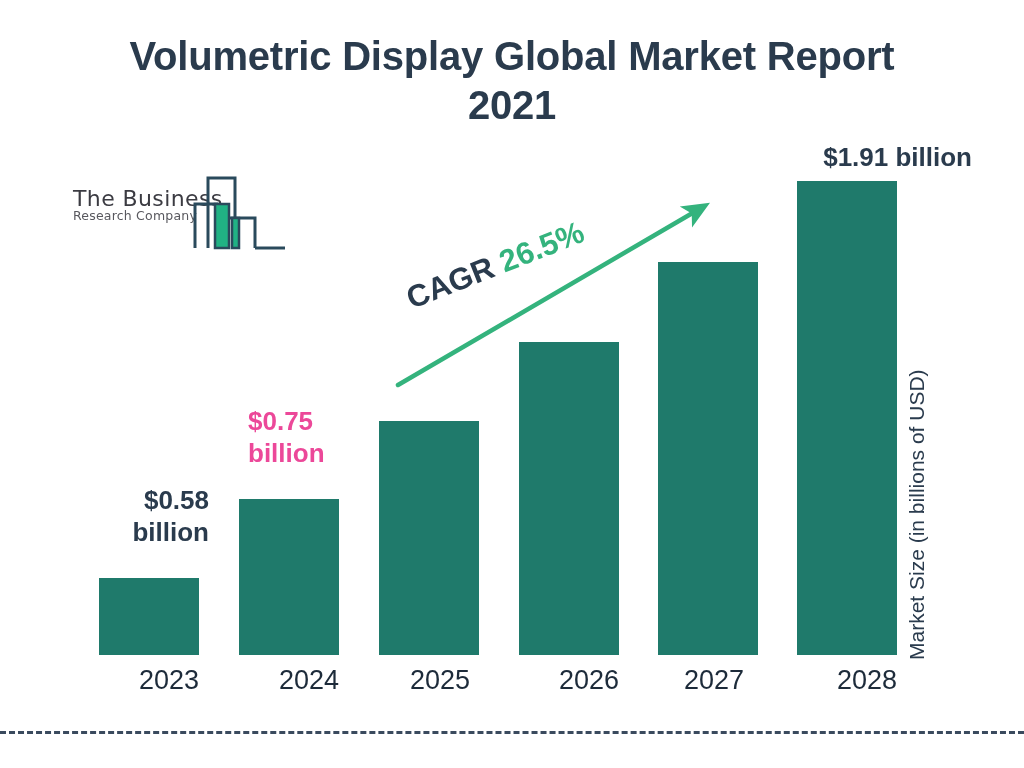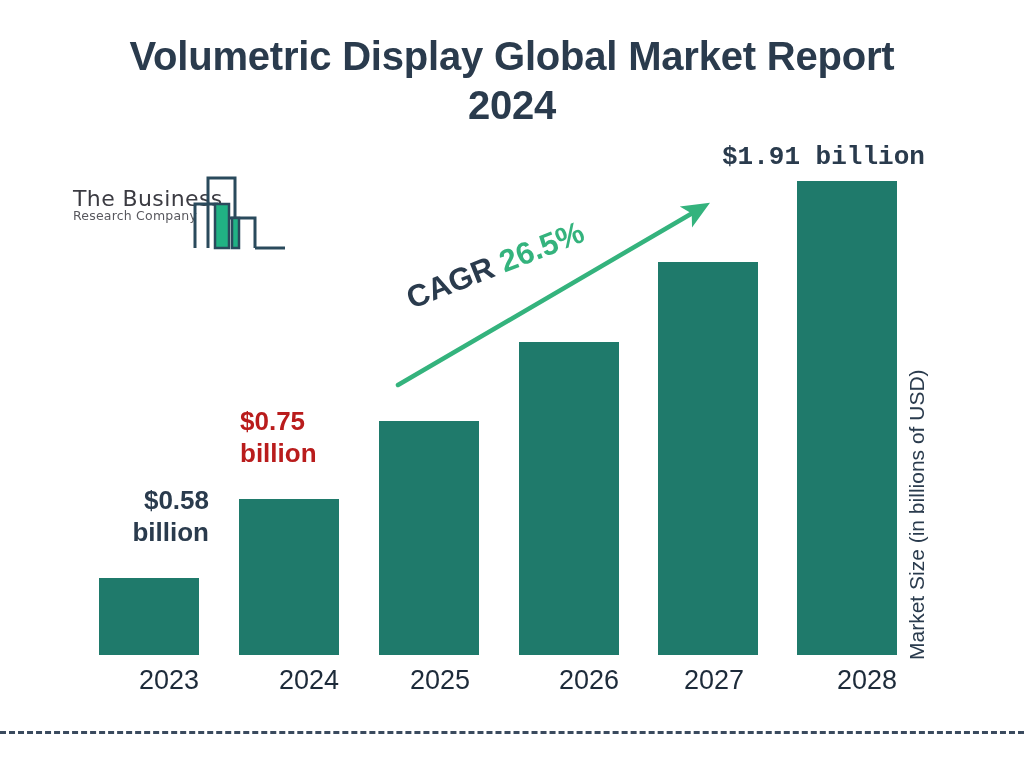--- a/index.html
+++ b/index.html
@@ -94,21 +94,21 @@
 
   .bar-label {
     position: absolute;
     font-family: "Liberation Sans", sans-serif;
     font-size: 26px;
     font-weight: bold;
     line-height: 1.24;
     white-space: pre-line;
   }
   .bar-label.dark  { color: #2a3b4d; }
-  .bar-label.green { color: #b91c1c; }
+  .bar-label.green { color: #ec4899; margin-left: 8px; }
 
   .x-tick {
     position: absolute;
     top: 665px;
     width: 100px;
     text-align: right;
     font-family: "Liberation Sans Narrow", "Liberation Sans", sans-serif;
     font-size: 27px;
     font-weight: 400;
     color: #1d2b3a;
@@ -144,21 +144,21 @@
     width: 1024px;
     height: 0;
     border-top: 3px dashed #3a4a5e;
   }
 </style>
 </head>
 <body>
 
 <div id="page">
 
-  <div class="chart-title">Volumetric Display Global Market Report 2024</div>
+  <div class="chart-title">Volumetric Display Global Market Report 2021</div>
 
   <div class="logo">
     <div class="logo-text">
       <div class="logo-text-main">The Business</div>
       <div class="logo-text-sub">Research Company</div>
     </div>
     <svg class="logo-mark" viewBox="0 0 97 78">
 
       <polyline points="4,76 4,32 26,32 26,76" fill="none" stroke="#2a4a5c" stroke-width="3"></polyline>
       <polyline points="17,76 17,6 44,6 44,76" fill="none" stroke="#2a4a5c" stroke-width="3"></polyline>
@@ -178,21 +178,21 @@
     <div class="bar" style="left:519px; top:342px; width:100px; height:313px;"></div>
     <div class="bar" style="left:658px; top:262px; width:100px; height:393px;"></div>
     <div class="bar" style="left:797px; top:181px; width:100px; height:474px;"></div>
 
     <div class="bar-label dark" style="left:99px; top:484px; width:110px; text-align:right;">$0.58
 billion</div>
 
     <div class="bar-label green" style="left:240px; top:405px; width:110px; text-align:left;">$0.75
 billion</div>
 
-    <div class="bar-label dark" style="left:722px; top:141px; width:250px; text-align:left;font-family:Liberation Mono, monospace;">$1.91 billion</div>
+    <div class="bar-label dark" style="left:722px; top:141px; width:250px; text-align:right;">$1.91 billion</div>
 
     <div class="x-tick" style="left:99px;">2023</div>
     <div class="x-tick" style="left:239px;">2024</div>
     <div class="x-tick" style="left:370px;">2025</div>
     <div class="x-tick" style="left:519px;">2026</div>
     <div class="x-tick" style="left:644px;">2027</div>
     <div class="x-tick" style="left:797px;">2028</div>
 
     <svg style="position:absolute; left:0; top:0; width:1024px; height:768px; pointer-events:none;">
       <defs>

